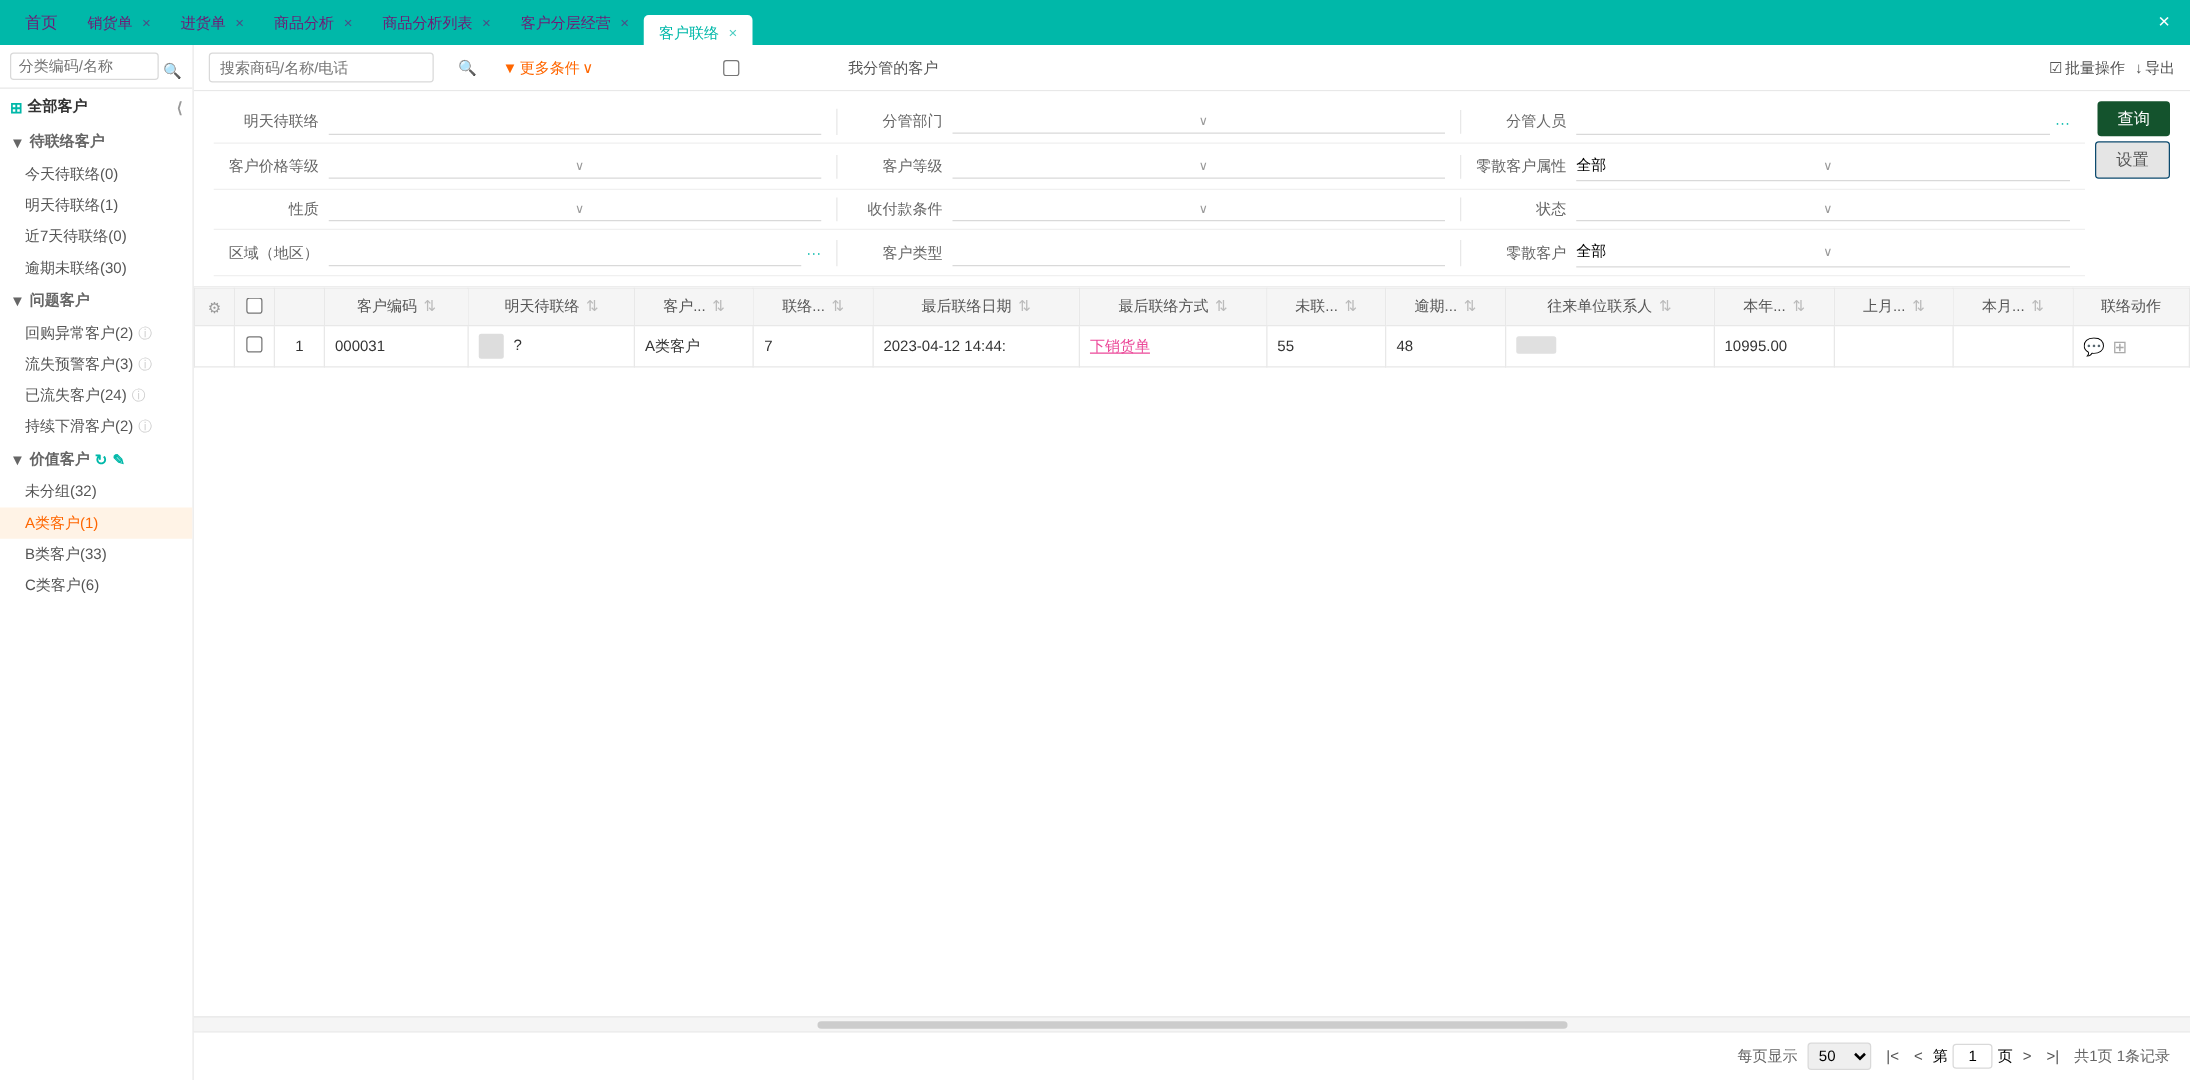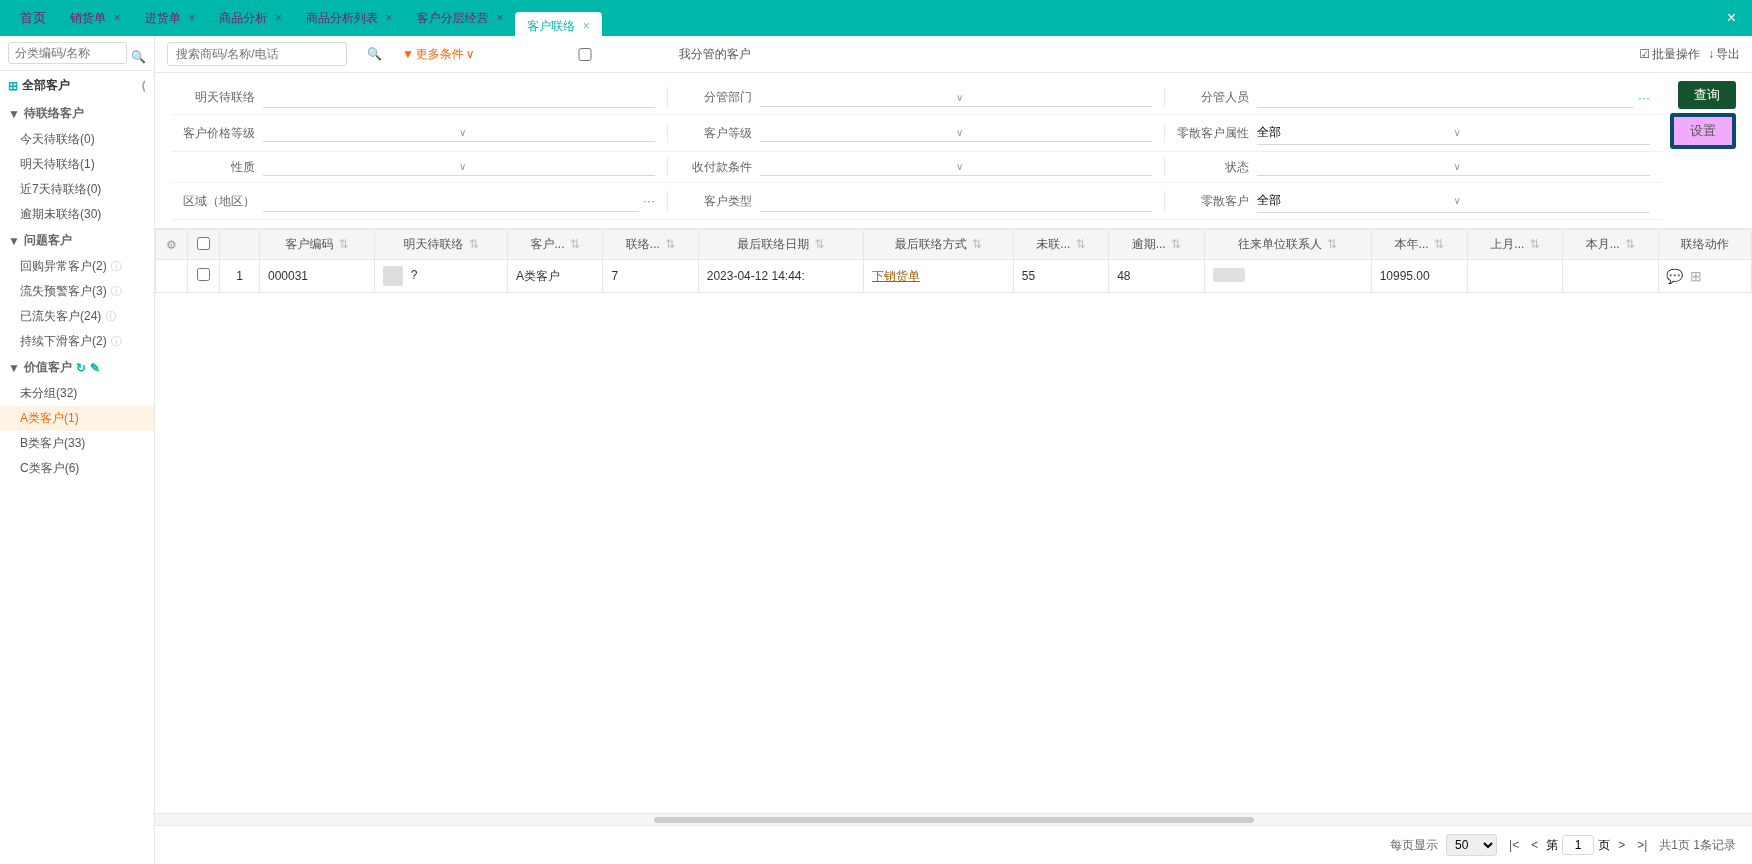--- a/index.html
+++ b/index.html
@@ -47,37 +47,37 @@
     
     
     .adv-filter { background: #fff; padding: 8px 16px; border-bottom: 1px solid #e8e8e8; }
     
     
     .table-area { flex: 1; overflow: auto; background: #fff; }
     .data-table { width: 100%; border-collapse: collapse; }
     .data-table th { background: #f5f5f5; border: 1px solid #e8e8e8; padding: 6px 8px; color: #555; font-weight: normal; white-space: nowrap; position: relative; }
     .data-table th .sort-icon { color: #bbb; margin-left: 2px; }
     .data-table td { border: 1px solid #e8e8e8; padding: 6px 8px; color: #333; white-space: nowrap; }
-    .data-table .link { color: #a16207; cursor: pointer; text-decoration: underline; }
+    .data-table .link { color: #ec4899; cursor: pointer; text-decoration: underline; }
     .data-table .action-icons { display: flex; gap: 6px; }
     .data-table .action-icon { color: #aaa; cursor: pointer; font-size: 14px; }
     .settings-icon { color: #999; cursor: pointer; }
     
     
     .pagination { display: flex; align-items: center; justify-content: flex-end; padding: 8px 16px; background: #fff; border-top: 1px solid #e8e8e8; gap: 8px; }
     .pagination .page-size-label { color: #666; }
     .pagination .page-size-select { border: 1px solid #d9d9d9; border-radius: 3px; padding: 2px 4px; font-size: 12px; }
     .pagination .page-nav { display: flex; align-items: center; gap: 4px; }
     .pagination .page-btn { color: #555; cursor: pointer; padding: 2px 4px; }
     .pagination .page-input { border: 1px solid #d9d9d9; border-radius: 3px; padding: 2px 4px; width: 32px; text-align: center; font-size: 12px; }
     .pagination .total-info { color: #666; }
     
     
     .query-btn { background: #14532d; color: #fff; border: none; border-radius: 3px; padding: 5px 16px; cursor: pointer; font-size: 13px; }
-    .settings-btn { background: #f0abfc; color: #555; border: 4px solid #0c4a6e; border-radius: 3px; padding: 5px 16px; cursor: pointer; font-size: 13px; margin-top: 4px; }
+    .settings-btn { background: #e5e5e5; color: #555; border: 1px solid #0c4a6e; border-radius: 3px; padding: 5px 16px; cursor: pointer; font-size: 13px; margin-top: 4px; }
     .btn-group { display: flex; flex-direction: column; align-items: flex-end; padding-left: 8px; }
     
     
     ::-webkit-scrollbar { width: 6px; height: 6px; }
     ::-webkit-scrollbar-track { background: #f1f1f1; }
     ::-webkit-scrollbar-thumb { background: #ccc; border-radius: 3px; }
     
     .checkbox-cell { text-align: center; }
     .num-cell { text-align: center; color: #666; }
     

